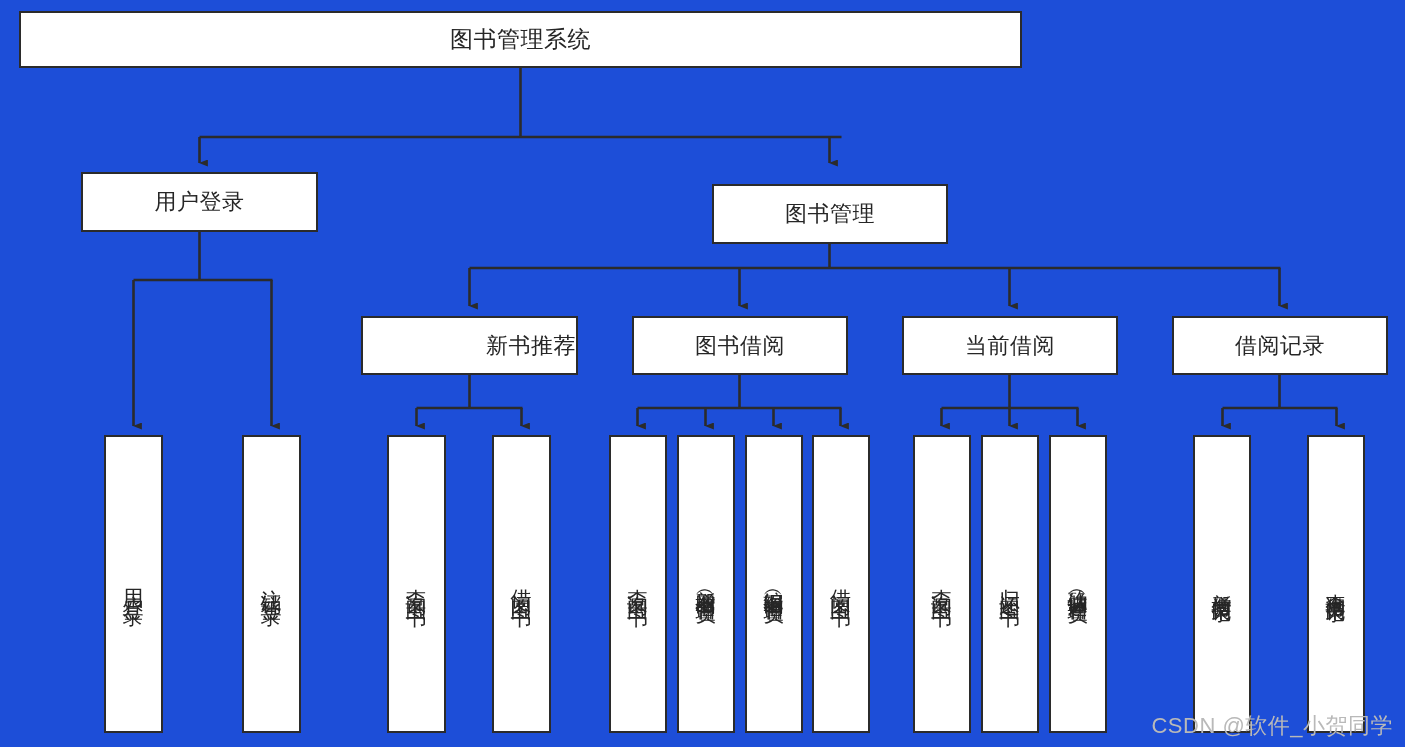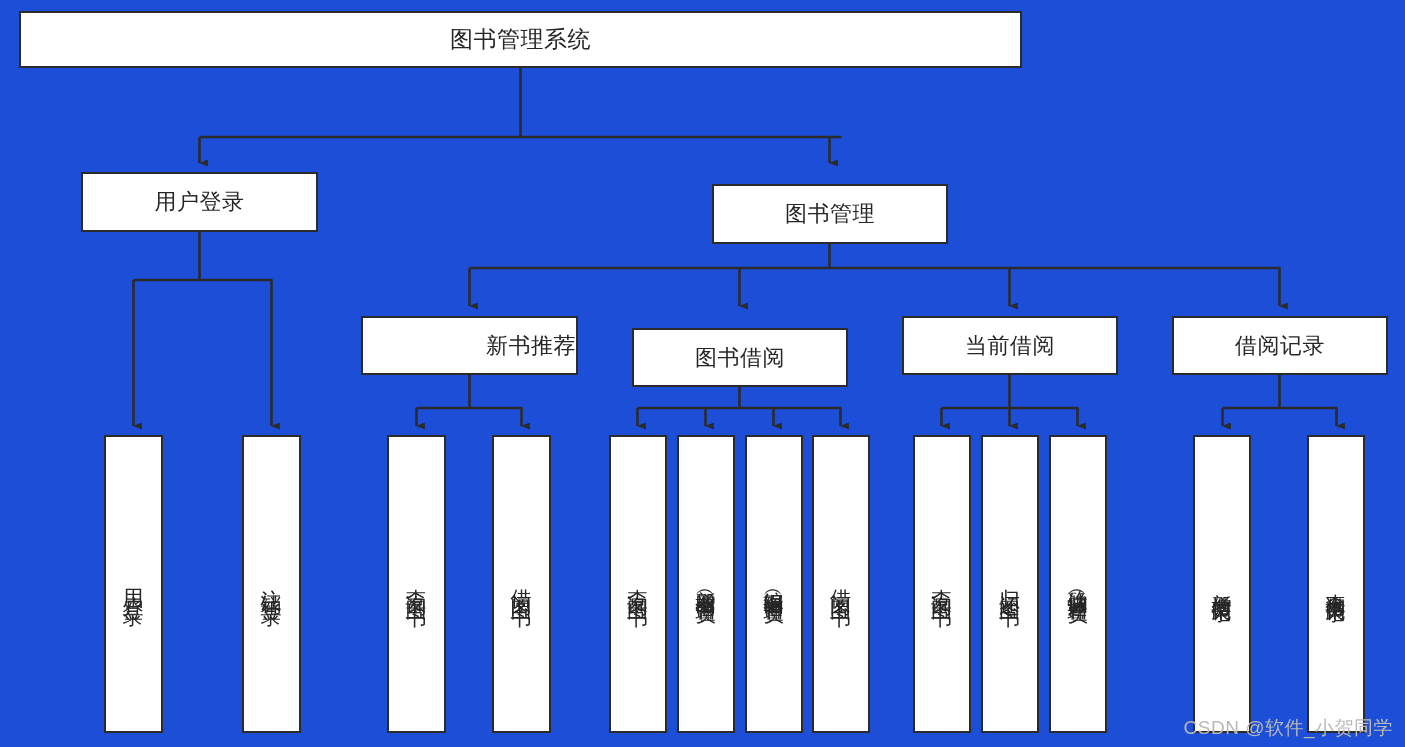--- a/index.html
+++ b/index.html
@@ -65,21 +65,21 @@
     max-height: 276px;
   }
   .node.vertical.long .node-label {
     letter-spacing: 2px;
     font-size: 20px;
   }
   #watermark {
     position: absolute;
     right: 12px;
     bottom: 6px;
-    font-size: 19px;
+    font-size: 22px;
     color: #b9b9b9;
     letter-spacing: 0.5px;
     z-index: 5;
     user-select: none;
     white-space: nowrap;
   }
 </style>
 </head>
 <body>
 
@@ -142,21 +142,21 @@
   <div class="node horizontal" style="left:81px; top:172px; width:237px; height:60px;">
     <span class="node-label">用户登录</span>
   </div>
   <div class="node horizontal" style="left:712px; top:184px; width:236px; height:60px;">
     <span class="node-label">图书管理</span>
   </div>
 
   <div class="node horizontal" style="left:361px; top:316px; width:217px; height:59px;justify-content:flex-end;">
     <span class="node-label">新书推荐</span>
   </div>
-  <div class="node horizontal" style="left:632px; top:328px; width:216px; height:59px;">
+  <div class="node horizontal" style="left:632px; top:316px; width:216px; height:59px;">
     <span class="node-label">图书借阅</span>
   </div>
   <div class="node horizontal" style="left:902px; top:316px; width:216px; height:59px;">
     <span class="node-label">当前借阅</span>
   </div>
   <div class="node horizontal" style="left:1172px; top:316px; width:216px; height:59px;">
     <span class="node-label">借阅记录</span>
   </div>
 
   <div class="node vertical" style="left:104px; top:435px; width:59px; height:298px;">

